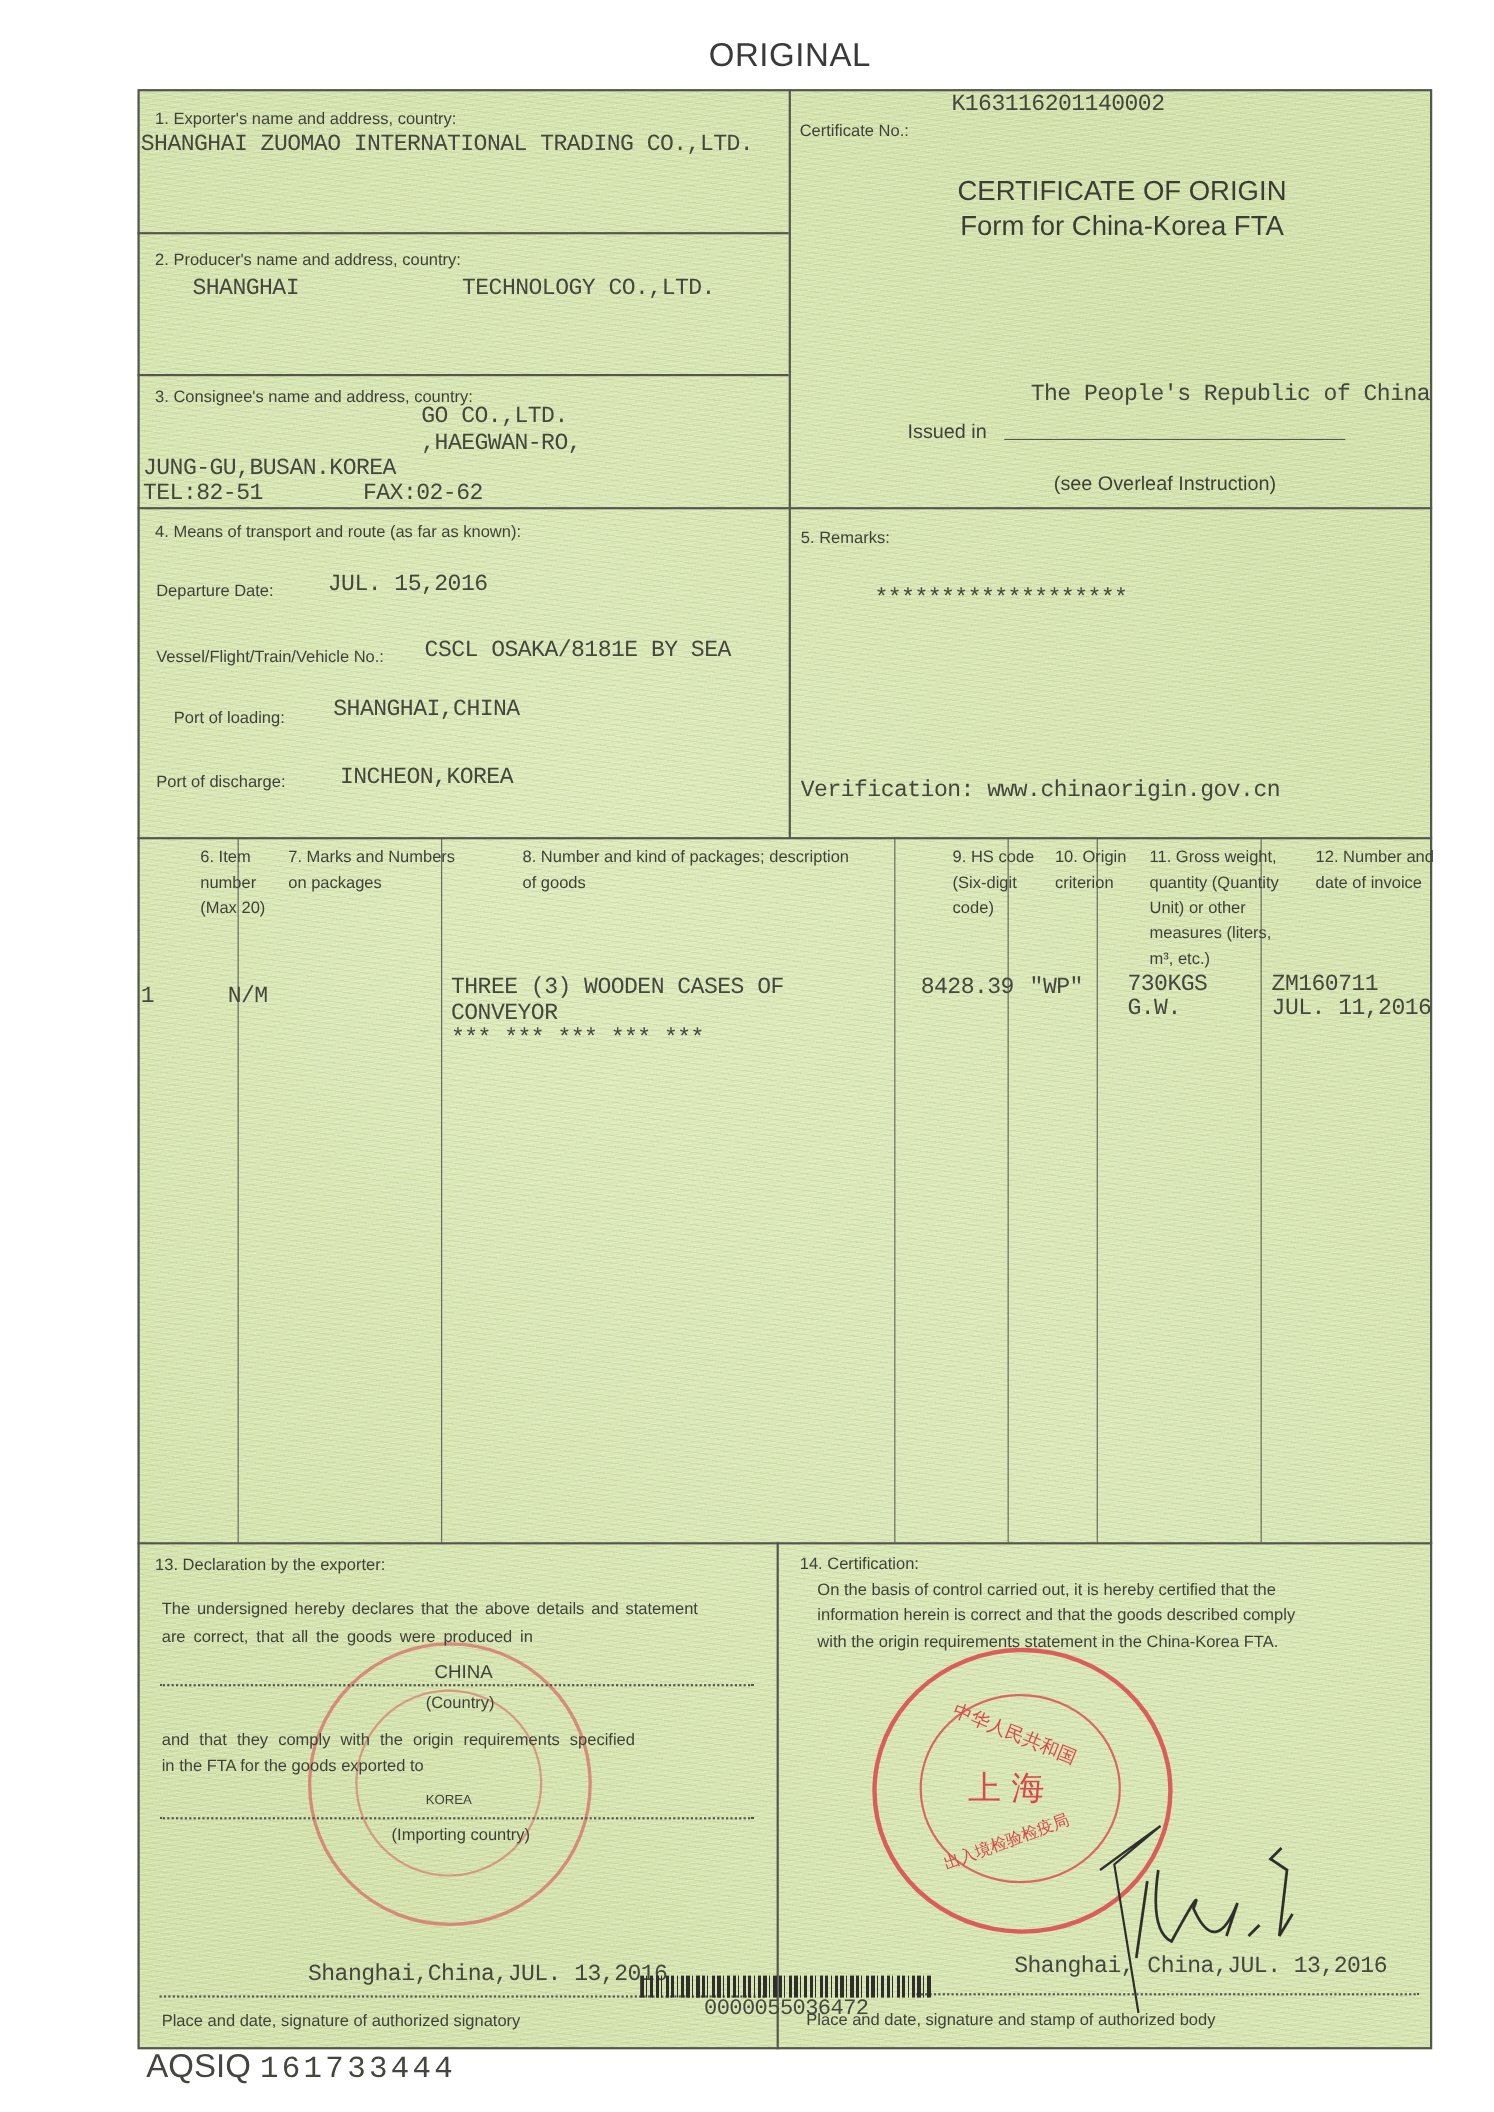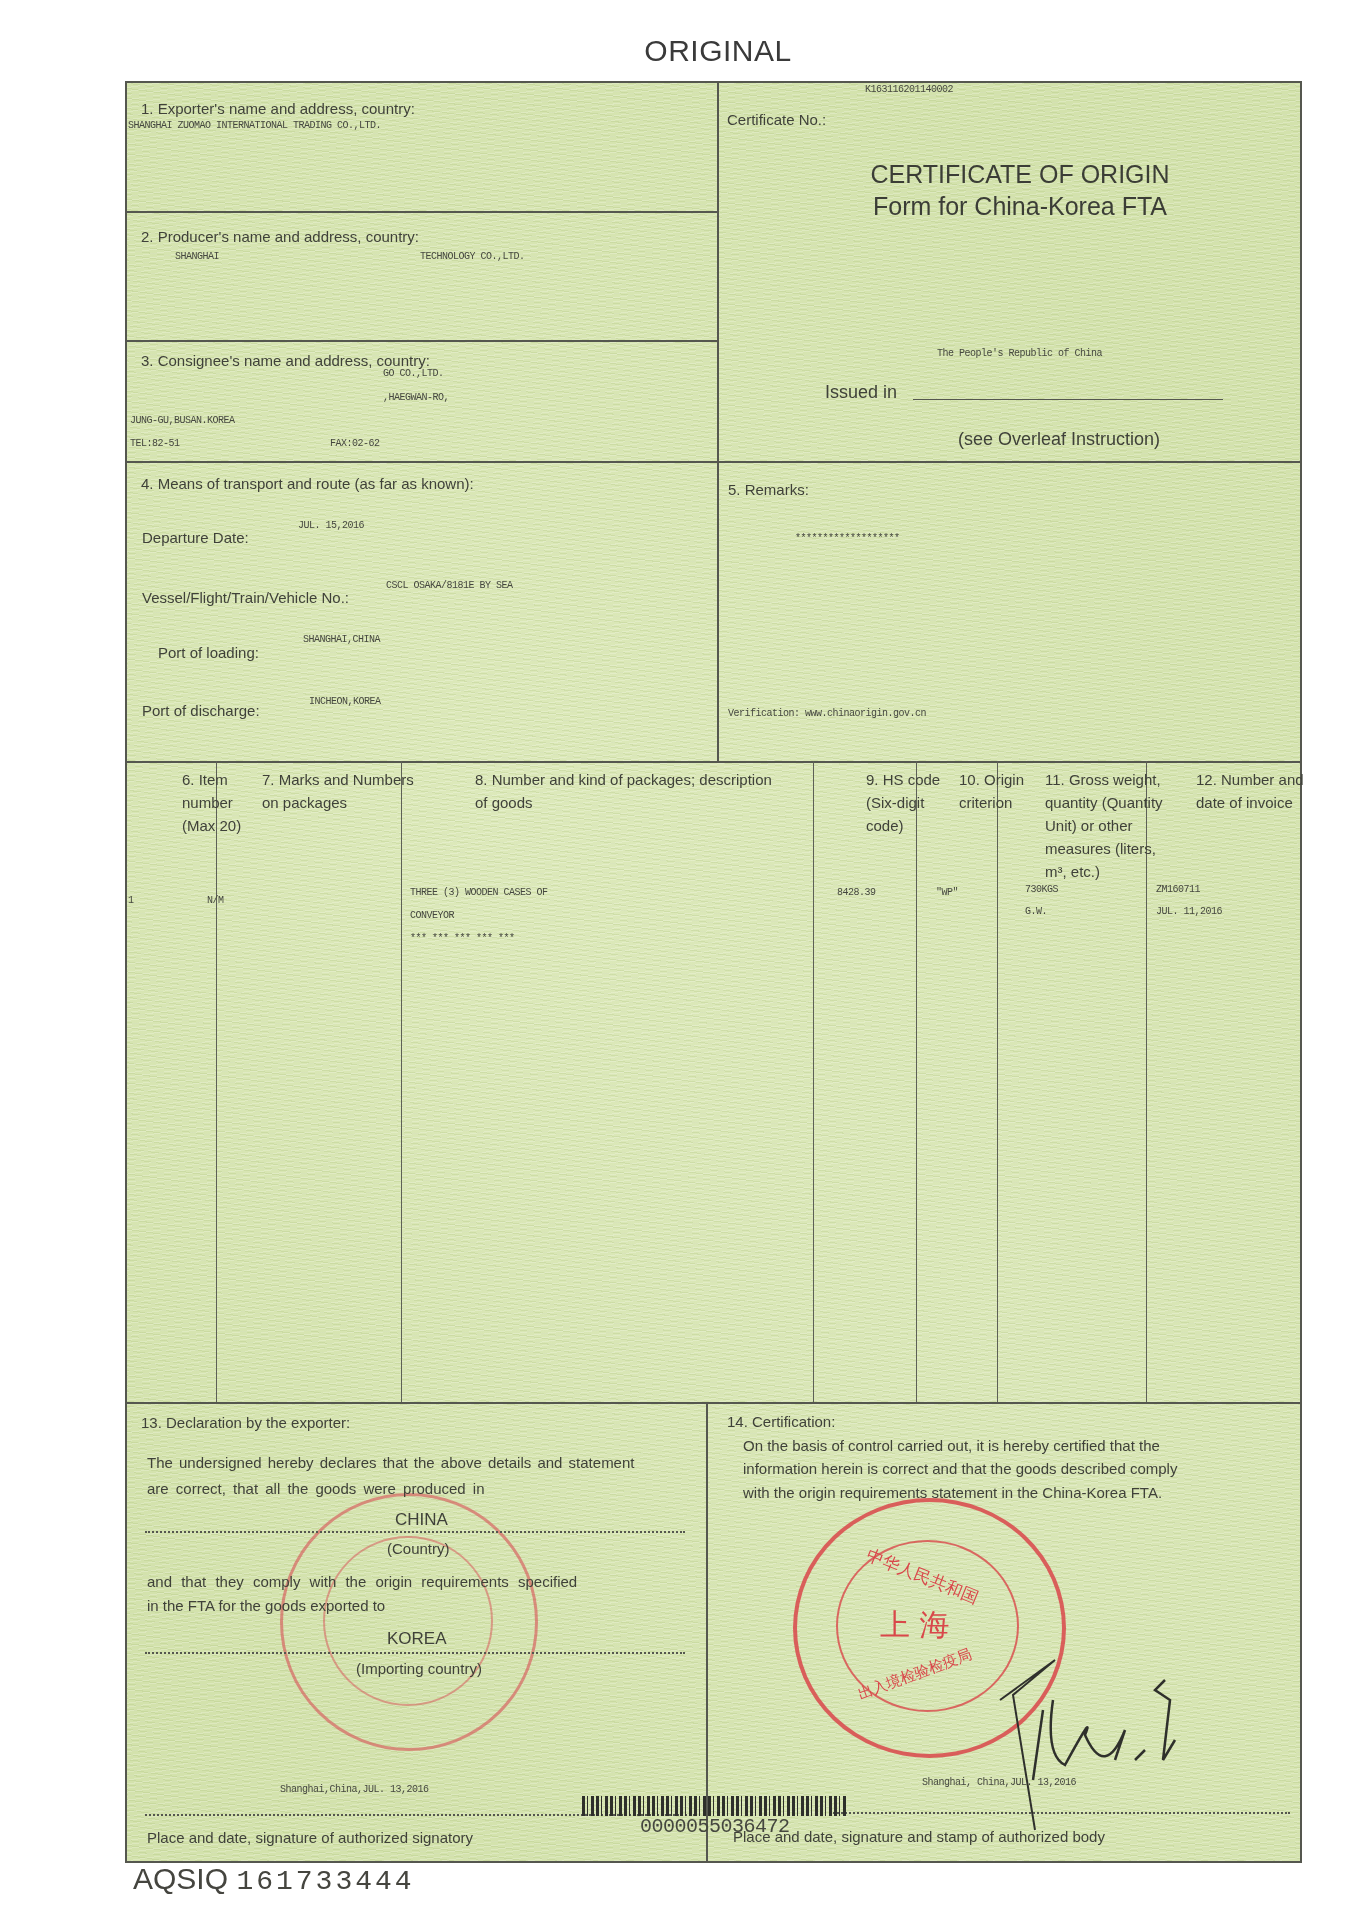--- a/index.html
+++ b/index.html
@@ -12,21 +12,21 @@
            background-image:
              repeating-linear-gradient(172deg, rgba(255,255,255,0.22) 0px, rgba(255,255,255,0.22) 1px, transparent 1px, transparent 4px),
              repeating-linear-gradient(8deg, rgba(150,175,95,0.18) 0px, rgba(150,175,95,0.18) 1px, transparent 1px, transparent 5px),
              radial-gradient(ellipse at 30% 40%, rgba(230,240,200,0.5), transparent 60%),
              radial-gradient(ellipse at 75% 70%, rgba(225,236,195,0.5), transparent 55%);
            box-sizing:border-box; }
   .hl { position:absolute; height:0; border-top:2px solid #55574f; }
   .vl { position:absolute; width:0; border-left:2px solid #55574f; }
   .vl.thin { border-left:1.5px solid #5d6056; }
   .lbl { position:absolute; font-size:15px; color:#3f4139; white-space:nowrap; }
-  .mono { position:absolute; font-family:"Liberation Mono", "DejaVu Sans Mono", monospace; font-size:10px; color:#45473f; white-space:nowrap; letter-spacing:-0.5px; }
+  .mono { position:absolute; font-family:"Liberation Mono", "DejaVu Sans Mono", monospace; font-size:21px; color:#45473f; white-space:nowrap; letter-spacing:-0.5px; }
   .big { position:absolute; font-size:25px; color:#3b3d36; text-align:center; width:600px; }
   .small-lbl { position:absolute; font-size:15px; line-height:23px; color:#3f4139;margin-left:40px; }
   .dots { position:absolute; height:0; border-top:2px dotted #55574f; }
   .stamp { position:absolute; border-radius:50%; }
   .barcode { position:absolute; height:20px;
     background:repeating-linear-gradient(90deg,#2e2f2b 0 3px,transparent 3px 5px,#2e2f2b 5px 6px,transparent 6px 9px,#2e2f2b 9px 12px,transparent 12px 14px); }
   .aqsiq { position:absolute; left:133px; top:1862px; font-size:30px; color:#45453f; }
   .aqsiq .num { font-family:"Liberation Mono", monospace; letter-spacing:3px; font-size:28px; }
 </style>
 </head>
@@ -137,21 +137,21 @@
 <div class="stamp" style="left:323px;top:1536px;width:166px;height:166px;border:2px solid rgba(215,80,85,0.5);"></div>
 
 <div class="lbl" style="left:141px;top:1414px;">13. Declaration by the exporter:</div>
 <div class="lbl" style="left:147px;top:1454px;word-spacing:2px;">The undersigned hereby declares that the above details and statement</div>
 <div class="lbl" style="left:147px;top:1480px;word-spacing:3px;">are correct, that all the goods were produced in</div>
 <div class="lbl" style="left:395px;top:1510px;font-size:17px;">CHINA</div>
 <div class="dots" style="left:145px;top:1531px;width:540px;"></div>
 <div class="lbl" style="left:387px;top:1540px;">(Country)</div>
 <div class="lbl" style="left:147px;top:1573px;word-spacing:5px;">and that they comply with the origin requirements specified</div>
 <div class="lbl" style="left:147px;top:1597px;">in the FTA for the goods exported to</div>
-<div class="lbl" style="left:387px;top:1629px;font-size:17px;">KOREA</div>
+<div class="lbl" style="left:387px;top:1629px;font-size:12px;">KOREA</div>
 <div class="dots" style="left:145px;top:1652px;width:540px;"></div>
 <div class="lbl" style="left:356px;top:1660px;">(Importing country)</div>
 <div class="mono" style="left:280px;top:1784px;">Shanghai,China,JUL. 13,2016</div>
 <div class="dots" style="left:145px;top:1814px;width:550px;"></div>
 <div class="lbl" style="left:147px;top:1829px;">Place and date, signature of authorized signatory</div>
 
 <div class="stamp" style="left:793px;top:1498px;width:265px;height:252px;border:4px solid rgba(217,71,74,0.85);"></div>
 <div class="stamp" style="left:836px;top:1540px;width:179px;height:168px;border:2px solid rgba(217,71,74,0.8);"></div>
 <div class="lbl" style="left:863px;top:1565px;color:#d9474a;font-size:17px;font-family:'DejaVu Sans',sans-serif;transform:rotate(22deg);">中华人民共和国</div>
 <div class="lbl" style="left:880px;top:1605px;color:#d9474a;font-size:30px;font-family:'DejaVu Sans',sans-serif;">上 海</div>

